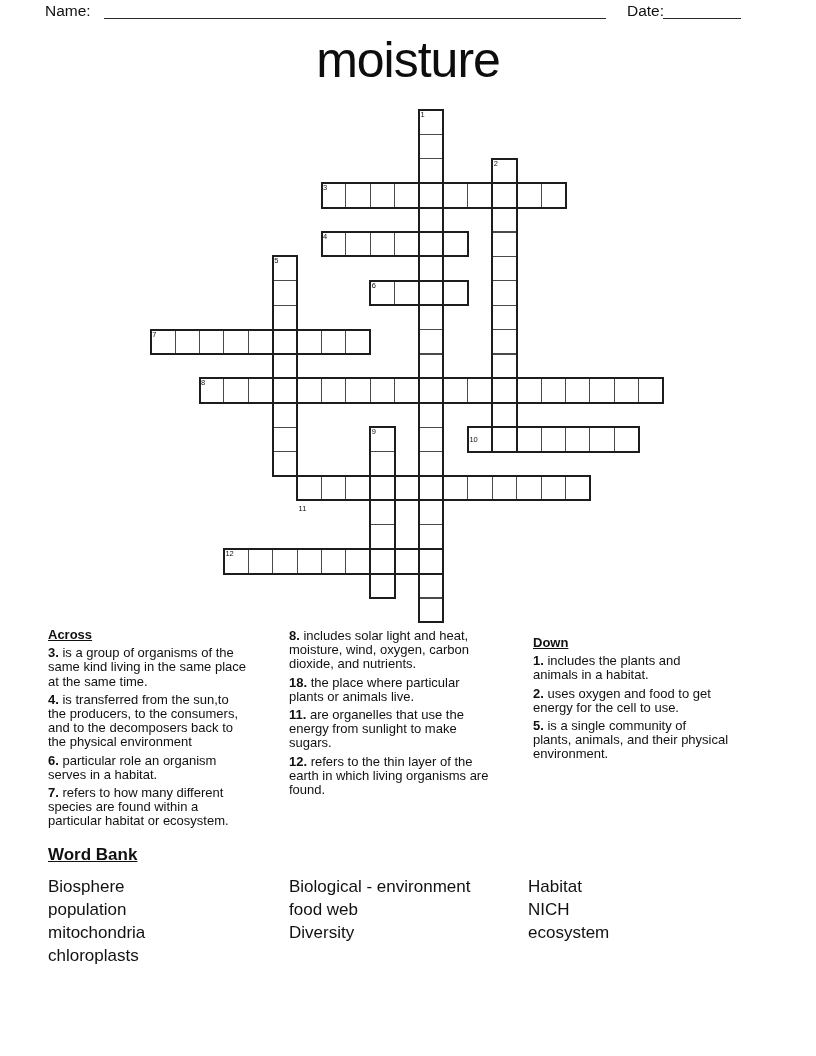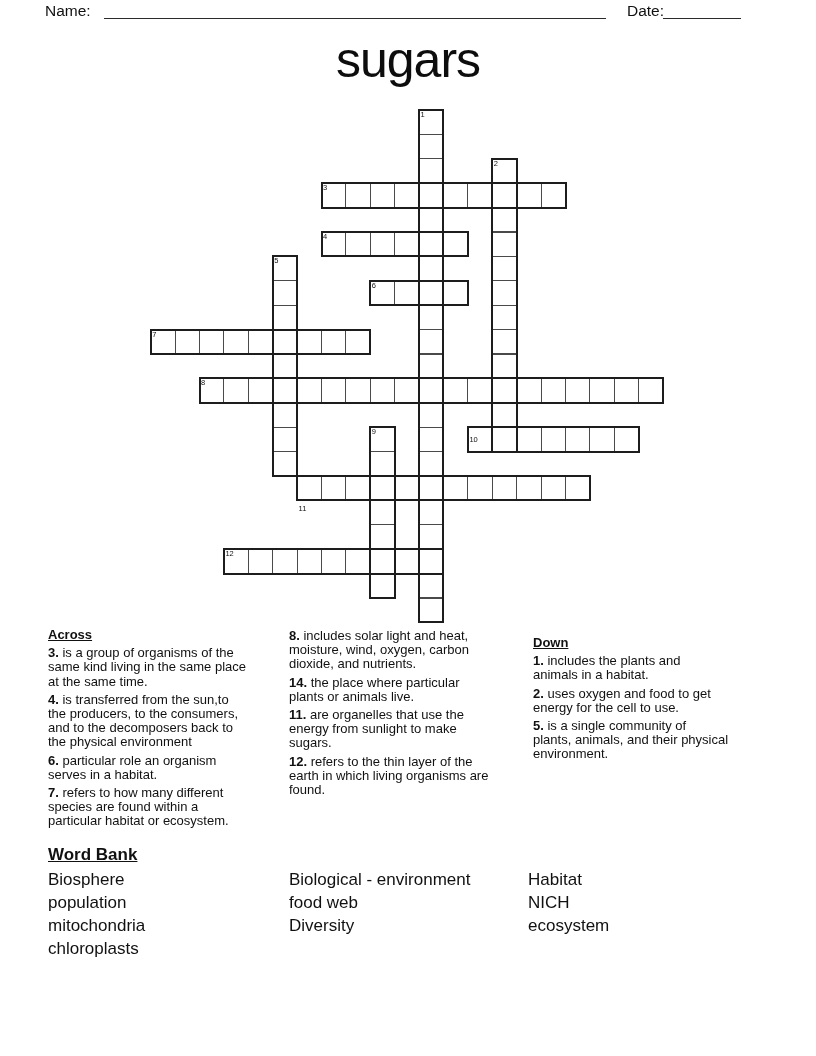--- a/index.html
+++ b/index.html
@@ -37,34 +37,34 @@
     color:#111;font-family:"Liberation Sans",sans-serif;
   }
   
   .clue-col{font-size:13px;line-height:14.2px;}
   .clue-header{font-weight:bold;text-decoration:underline;margin-bottom:4px;white-space:nowrap;}
   .clue{margin-bottom:4px;}
   .clue-line{white-space:nowrap;}
   .clue b{font-weight:bold;}
   
   .wb-header{font-size:17px;font-weight:bold;text-decoration:underline;white-space:nowrap;}
-  .wb-col{font-size:17px;line-height:23px;white-space:nowrap;}
+  .wb-col{font-size:17px;line-height:23px;white-space:nowrap;margin-top:7px;}
   .wb-item{height:23px;}
 </style>
 </head>
 <body>
 
 <div class="page">
 
   <div class="abs hdr-label" style="left:45px;top:2px;">Name:</div>
   <div class="abs blank-line" style="left:104px;top:1px;width:502px;"></div>
   <div class="abs hdr-label" style="left:627px;top:2px;">Date:</div>
   <div class="abs blank-line" style="left:663px;top:1px;width:78px;"></div>
 
-  <div class="abs title">sugars</div>
+  <div class="abs title">moisture</div>
 
   <div class="abs" style="left:0;top:0;width:816px;height:630px;" id="grid">
       <div class="cell" style="left: 418.6px; top: 109.5px; width: 25.4px; height: 25.4px; background: rgb(255, 255, 255); border-color: rgb(74, 74, 74);"></div>
       <div class="cell" style="left: 418.6px; top: 133.9px; width: 25.4px; height: 25.4px; background: rgb(255, 255, 255); border-color: rgb(74, 74, 74);"></div>
       <div class="cell" style="left: 418.6px; top: 158.3px; width: 25.4px; height: 25.4px; background: rgb(255, 255, 255); border-color: rgb(74, 74, 74);"></div>
       <div class="cell" style="left: 418.6px; top: 182.7px; width: 25.4px; height: 25.4px; background: rgb(255, 255, 255); border-color: rgb(74, 74, 74);"></div>
       <div class="cell" style="left: 418.6px; top: 207.1px; width: 25.4px; height: 25.4px; background: rgb(255, 255, 255); border-color: rgb(74, 74, 74);"></div>
       <div class="cell" style="left: 418.6px; top: 231.5px; width: 25.4px; height: 25.4px; background: rgb(255, 255, 255); border-color: rgb(74, 74, 74);"></div>
       <div class="cell" style="left: 418.6px; top: 255.9px; width: 25.4px; height: 25.4px; background: rgb(255, 255, 255); border-color: rgb(74, 74, 74);"></div>
       <div class="cell" style="left: 418.6px; top: 280.3px; width: 25.4px; height: 25.4px; background: rgb(255, 255, 255); border-color: rgb(74, 74, 74);"></div>
@@ -222,21 +222,21 @@
       </div>
     </div>
 
   <div class="abs clue-col" style="left:289px;top:629px;width:235px;" id="across-col2">
       <div class="clue">
         <div class="clue-line"><b>8.</b> includes solar light and heat,</div>
         <div class="clue-line">moisture, wind, oxygen, carbon</div>
         <div class="clue-line">dioxide, and nutrients.</div>
       </div>
       <div class="clue">
-        <div class="clue-line"><b>14.</b> the place where particular</div>
+        <div class="clue-line"><b>18.</b> the place where particular</div>
         <div class="clue-line">plants or animals live.</div>
       </div>
       <div class="clue">
         <div class="clue-line"><b>11.</b> are organelles that use the</div>
         <div class="clue-line">energy from sunlight to make</div>
         <div class="clue-line">sugars.</div>
       </div>
       <div class="clue">
         <div class="clue-line"><b>12.</b> refers to the thin layer of the</div>
         <div class="clue-line">earth in which living organisms are</div>

